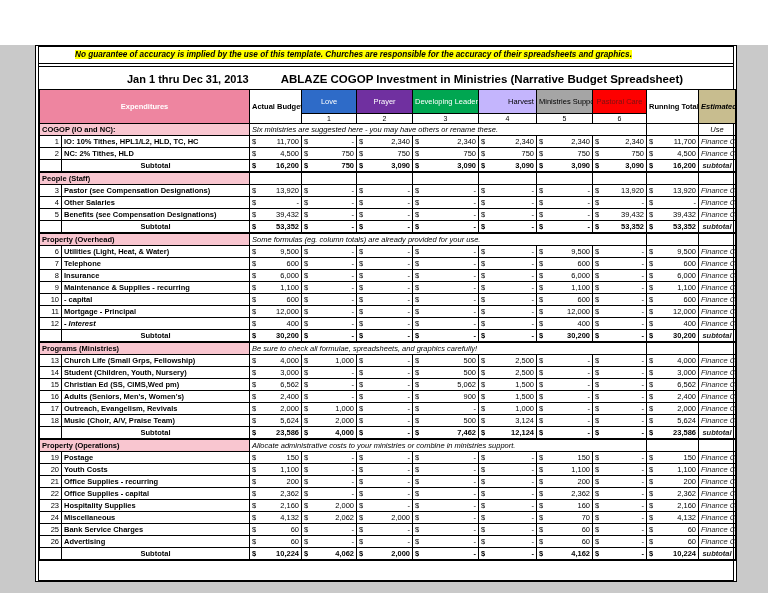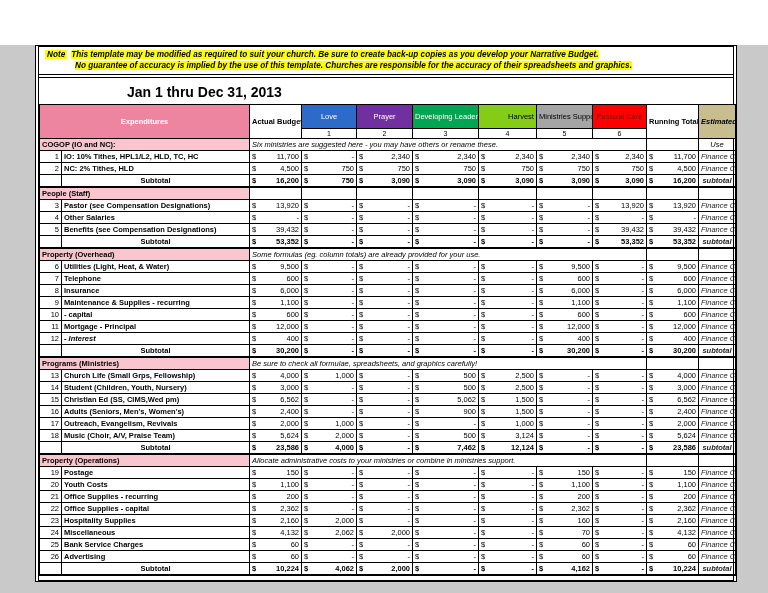--- a/index.html
+++ b/index.html
@@ -7,21 +7,21 @@
   .topstrip{position:absolute;top:0;left:0;width:768px;height:45px;background:#ffffff;}
   .sheet{position:absolute;left:35px;top:45px;width:702px;height:537px;background:#ffffff;
     border:2px solid #000;border-left:4px double #000;border-right:4px double #000;box-sizing:border-box;}
   .notebox{padding:2px 6px 3px 6px;border-bottom:1px solid #000;}
   .noteline{font-size:8.2px;line-height:11px;white-space:nowrap;}
   .noteline2{padding-left:30px;}
   .notelbl{font-weight:bold;background:#ffff00;padding:0 2px;margin-right:4px;font-style:italic;}
   .hl{background:#ffff00;font-weight:bold;font-style:italic;}
   .dsep{border-top:1px solid #000;margin-top:2px;}
   .titlerow{display:flex;align-items:baseline;padding:6px 0 4px 0;}
-  .daterange{font-weight:bold;font-size:14px;margin-left:88px;white-space:nowrap;}
+  .daterange{font-weight:bold;font-size:11px;margin-left:88px;white-space:nowrap;}
   .sheet-title{font-weight:bold;font-size:11.5px;margin-left:32px;white-space:nowrap;}
   table.budget{border-collapse:collapse;table-layout:fixed;width:100%;border:1px solid #000;}
   table.budget th,table.budget td{border:1px solid #000;box-sizing:border-box;overflow:hidden;
     white-space:nowrap;height:11px;line-height:11px;padding:0 2px;font-size:7.5px;vertical-align:middle;}
   tr.hdr th{height:24px;line-height:1.05;vertical-align:middle;text-align:center;}
   .hd-exp{background:#ee85a0;color:#ffffff;font-weight:bold;font-size:8.5px;}
   .hd-actual,.hd-running{background:#ffffff;font-weight:bold;font-size:7.4px;white-space:normal;}
   .hd-min{font-weight:normal;font-size:7.2px;white-space:normal;padding:1px;}
   .hd-est{background:#c8bd8f;font-weight:bold;font-style:italic;font-size:7.2px;white-space:normal;}
   tr.numrow td{height:9px;line-height:9px;text-align:center;font-size:7px;background:#ffffff;}
@@ -42,27 +42,27 @@
   .subest{font-style:italic;font-weight:bold;}
 </style>
 </head>
 <body>
 
 <div class="topstrip"></div>
 
 <div class="sheet">
 
   <div class="notebox">
-    <div class="noteline"><span class="notelbl">Note</span><span class="hl">This template may be modified as required to suit your church.  Be sure to create back-up copies as you develop your Narrative Budget.</span></div>
     <div class="noteline noteline2"><span class="hl">No guarantee of accuracy is implied by the use of this template.  Churches are responsible for the accuracy of their spreadsheets and graphics.</span></div>
   </div>
   <div class="dsep"></div>
 
   <div class="titlerow">
     <span class="daterange">Jan 1 thru Dec 31, 2013</span>
+    <span class="sheet-title">ABLAZE COGOP  Investment in Ministries (Narrative Budget Spreadsheet)</span>
   </div>
 
   <table class="budget">
     <colgroup>
       <col style="width:22px">
         <col style="width:188px">
         <col style="width:52px">
         <col style="width:55px">
       <col style="width:56px">
         <col style="width:66px">
@@ -72,21 +72,21 @@
         <col style="width:52px">
         <col style="width:37px">
     </colgroup>
     <thead>
       <tr class="hdr">
         <th class="hd-exp" colspan="2" rowspan="2">Expenditures</th>
         <th class="hd-actual" rowspan="2">Actual Budget</th>
         <th class="hd-min" style="background: rgb(46, 107, 200); color: rgb(255, 255, 255);">Love</th>
         <th class="hd-min" style="background: rgb(112, 48, 160); color: rgb(255, 255, 255);">Prayer</th>
         <th class="hd-min" style="background: rgb(0, 166, 81); color: rgb(255, 255, 255);">Developing Leaders</th>
-        <th class="hd-min" style="background: #84cc16; color: rgb(0, 0, 0); padding-left: 29px;">Harvest</th>
+        <th class="hd-min" style="background: #c4b5fd; color: rgb(0, 0, 0); padding-left: 29px;">Harvest</th>
         <th class="hd-min" style="background: rgb(165, 165, 165); color: rgb(0, 0, 0);">Ministries Support</th>
         <th class="hd-min" style="background: rgb(254, 0, 0); color: rgb(123, 17, 17);">Pastoral Care</th>
         <th class="hd-running" rowspan="2">Running Total</th>
         <th class="hd-est" rowspan="2">Estimated by:</th>
       </tr>
       <tr class="numrow">
         <td>1</td>
         <td>2</td>
         <td>3</td>
         <td>4</td>

